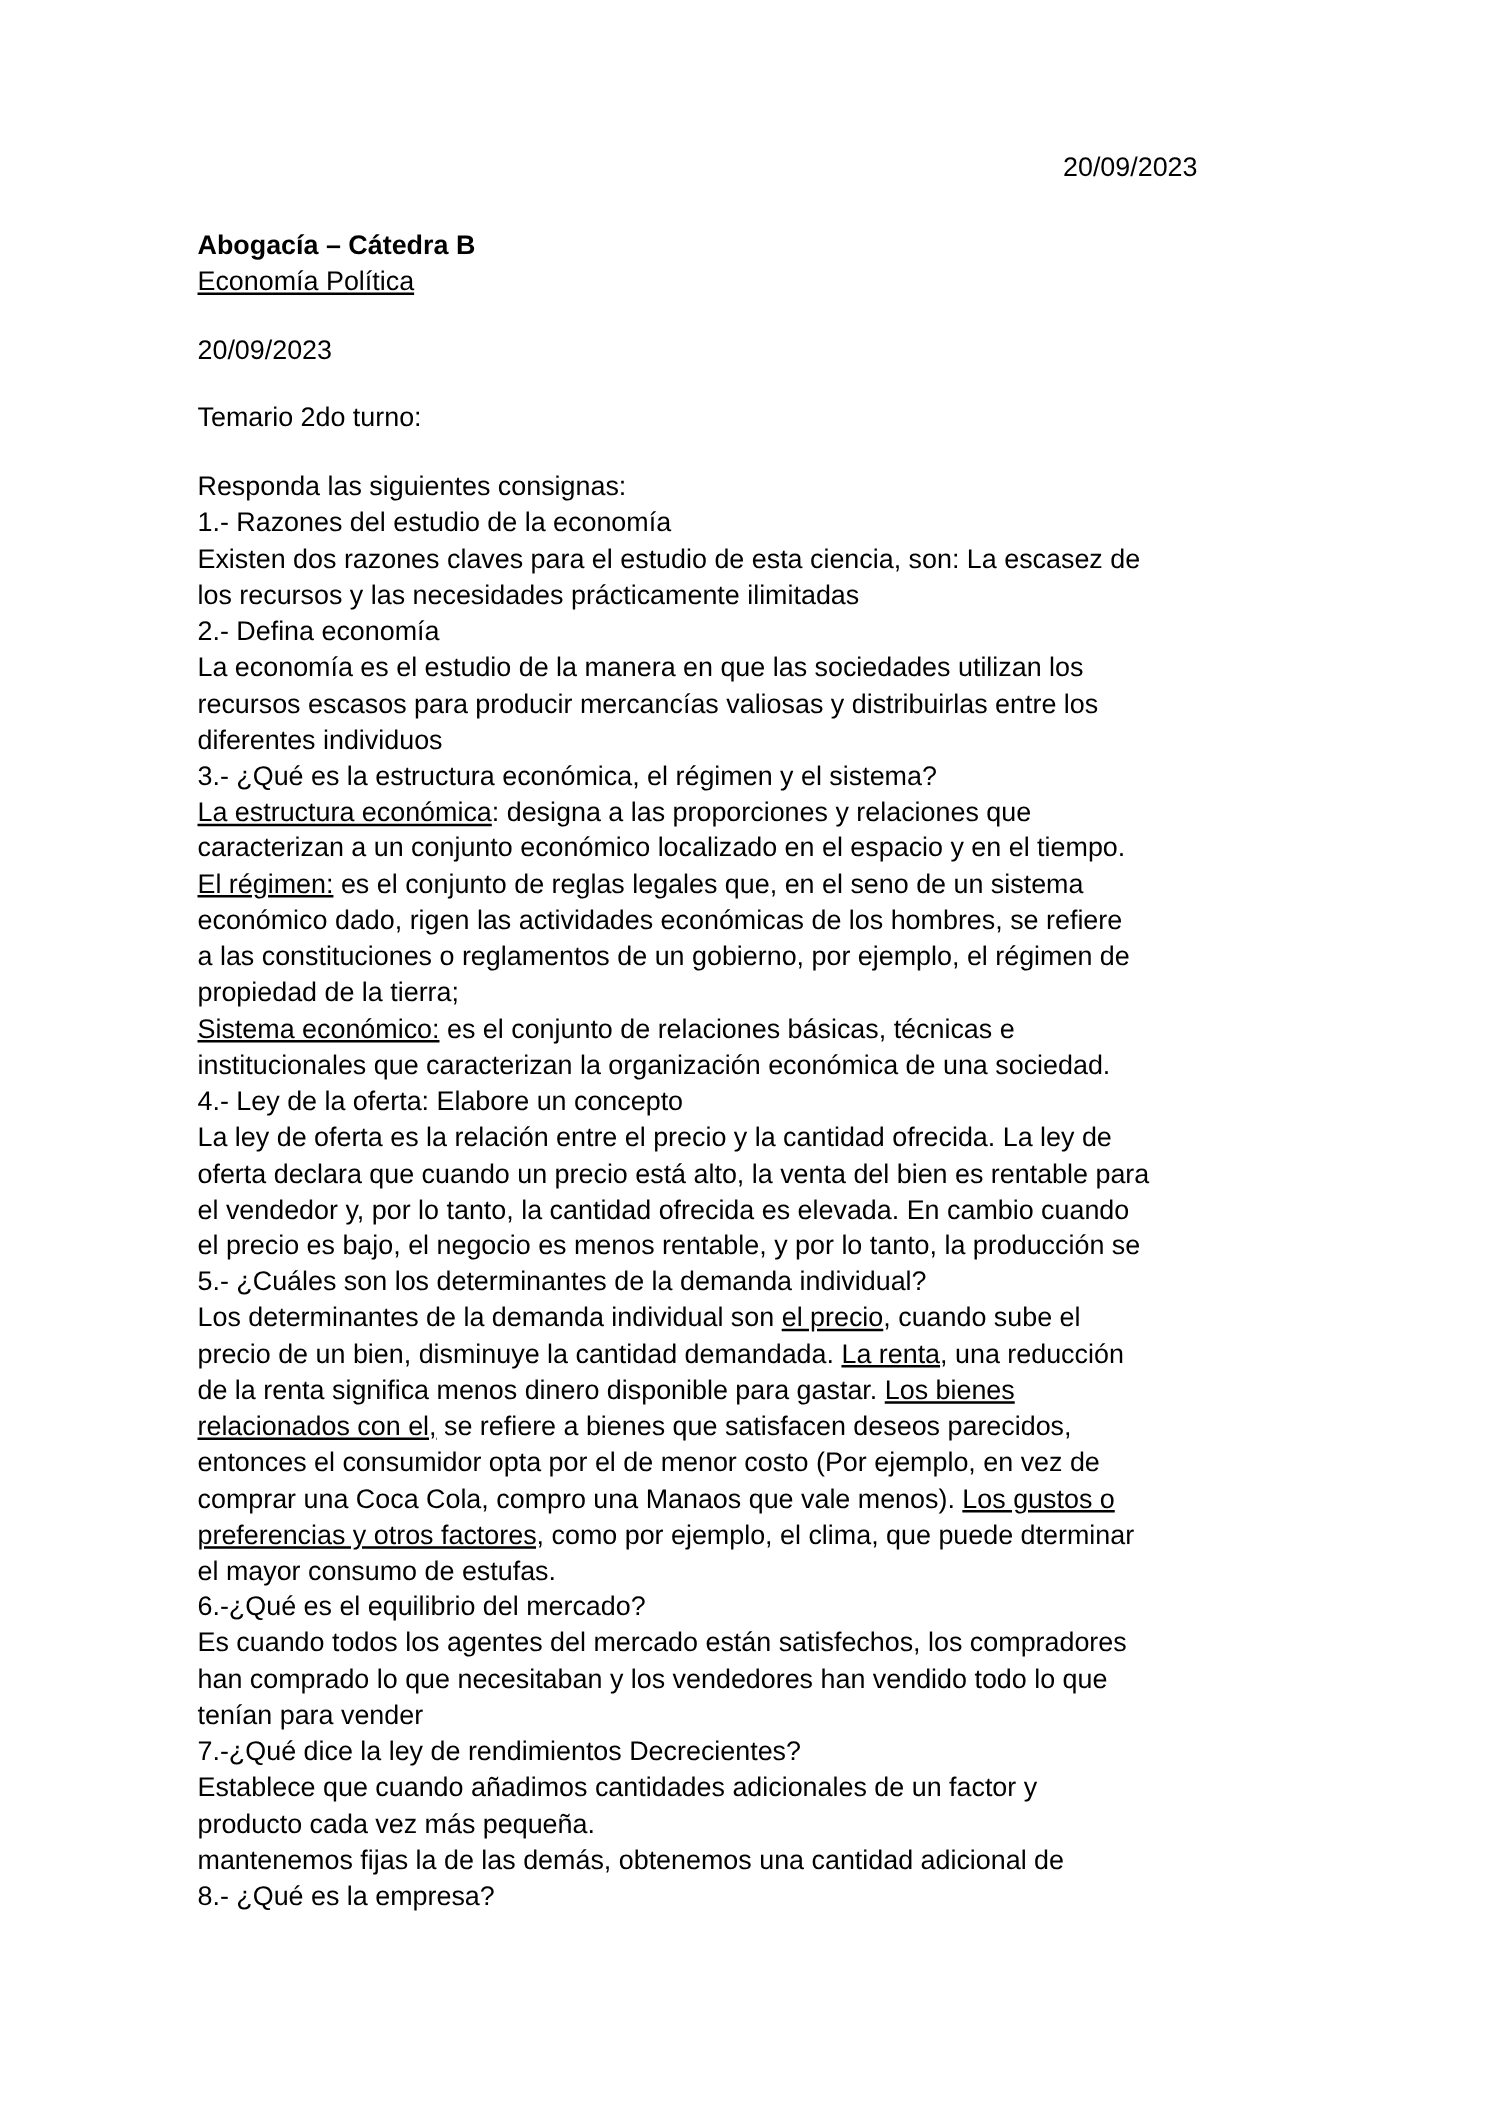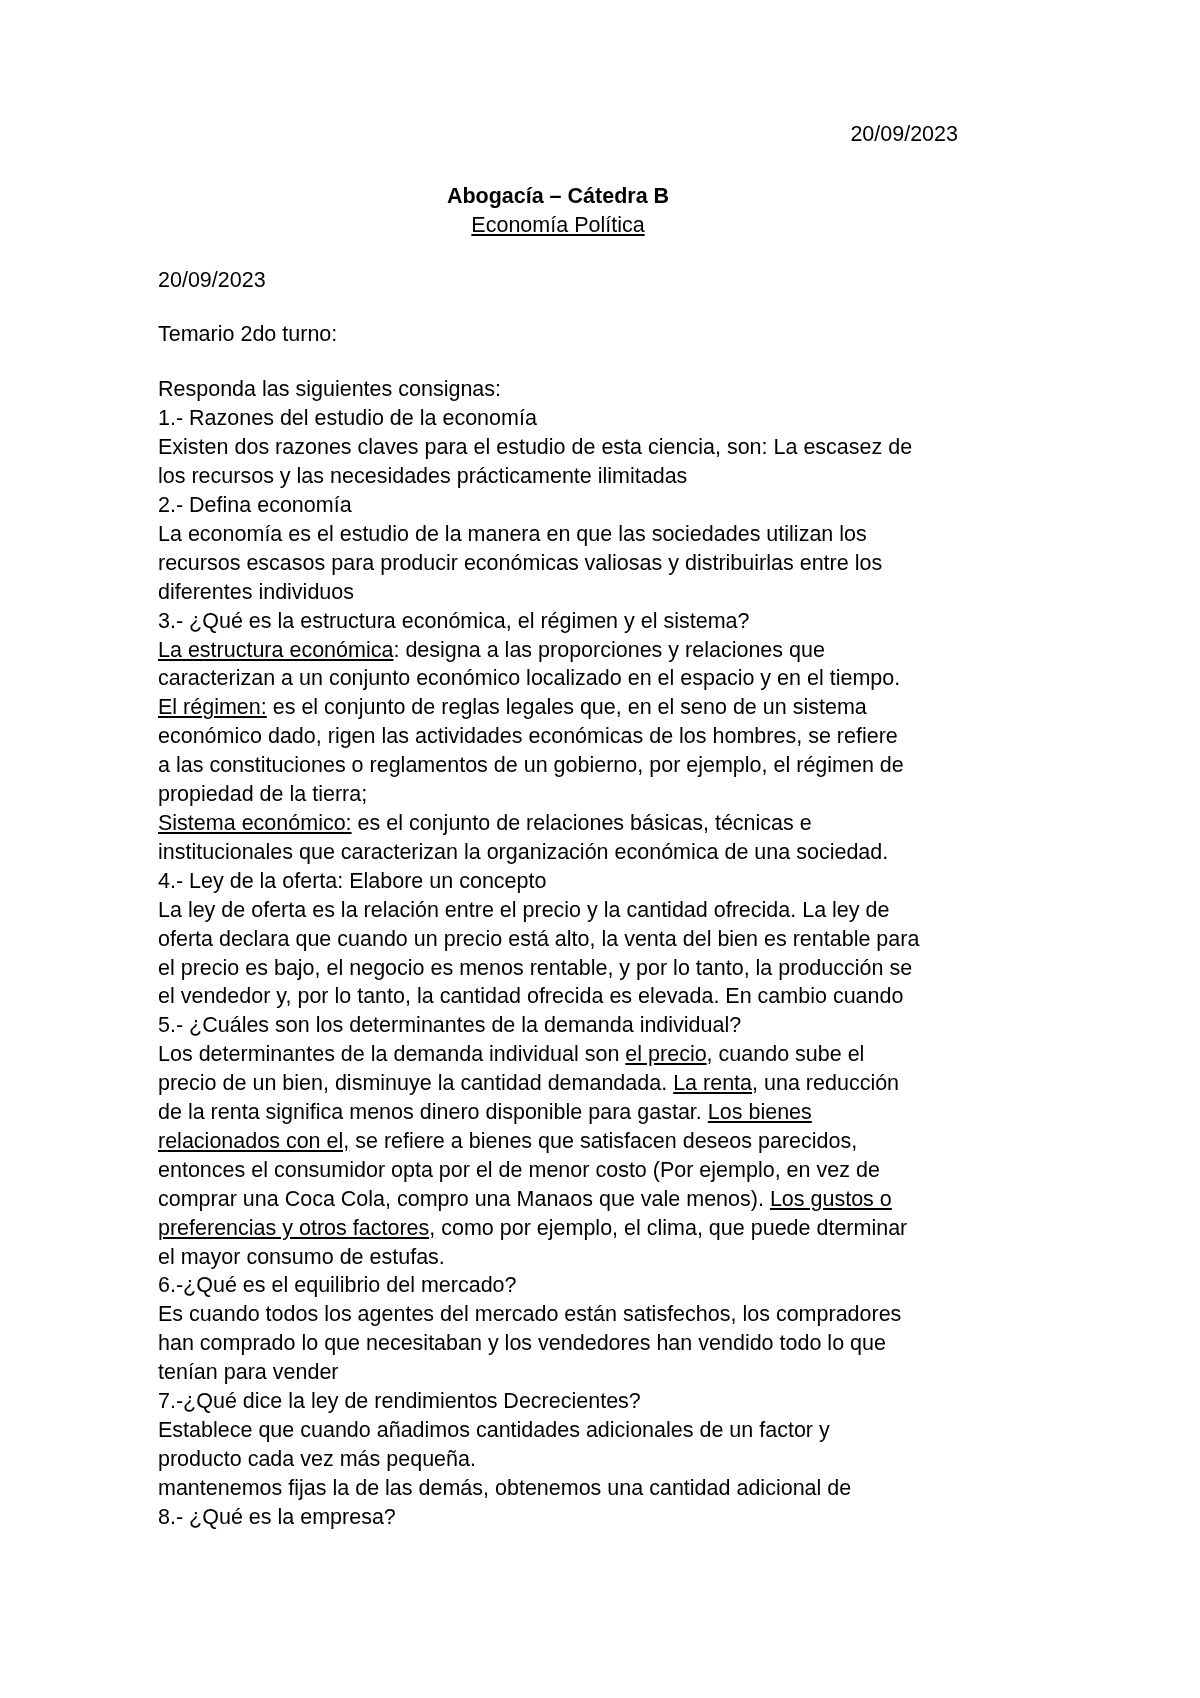--- a/index.html
+++ b/index.html
@@ -31,21 +31,20 @@
     font-size: 21.5px;
     line-height: 1.32;
     margin: 0 0 34px 0;
     padding-right: 0;
   }
   .heading-block {
     font-size: 21.5px;
     line-height: 1.33;
     font-weight: bold;
     margin: 0;
-    text-align: center;
   }
   .heading-block .l2 {
     font-weight: normal;
     text-decoration: underline;
   }
   .spacer-md { height: 26px; }
   .para {
     font-size: 21.5px;
     line-height: 1.345;
     margin: 0;
@@ -83,40 +82,40 @@
 
     <div class="spacer-md"></div>
 
     <div class="body-flow">
       <span class="ln">Responda las siguientes consignas:</span>
       <span class="ln">1.- Razones del estudio de la economía</span>
       <span class="ln"> Existen dos razones claves para el estudio de esta ciencia, son: La escasez de</span>
       <span class="ln">los recursos y las necesidades prácticamente ilimitadas</span>
       <span class="ln">2.- Defina economía</span>
       <span class="ln"> La economía es el estudio de la manera en que las sociedades utilizan los</span>
-      <span class="ln">recursos escasos para producir económicas valiosas y distribuirlas entre los</span>
+      <span class="ln">recursos escasos para producir mercancías valiosas y distribuirlas entre los</span>
       <span class="ln">diferentes individuos</span>
       <span class="ln">3.- ¿Qué es la estructura económica, el régimen y el sistema?</span>
 
       <span class="ln"><span class="u">La estructura económica</span><span>: designa a las proporciones y relaciones que</span></span>
       <span class="ln">caracterizan a un conjunto económico localizado en el espacio y en el tiempo.</span>
 
       <span class="ln"><span class="u">El régimen:</span><span> es el conjunto de  reglas legales que, en el seno de un sistema</span></span>
       <span class="ln">económico dado, rigen las actividades económicas  de los hombres, se refiere</span>
       <span class="ln">a las constituciones o reglamentos de un gobierno, por ejemplo, el régimen de</span>
       <span class="ln">propiedad de la tierra;</span>
 
       <span class="ln"><span class="u">Sistema económico:</span><span> es el conjunto de relaciones básicas, técnicas e</span></span>
       <span class="ln">institucionales que caracterizan la organización económica de  una sociedad.</span>
 
       <span class="ln b">4.- Ley de la oferta: Elabore un concepto</span>
       <span class="ln">La ley de oferta es la relación entre el precio y la cantidad ofrecida. La ley de</span>
       <span class="ln">oferta declara que cuando un precio está alto, la venta del bien es rentable para</span>
+      <span class="ln">el vendedor y, por lo tanto, la cantidad ofrecida es elevada. En cambio cuando</span>
       <span class="ln">el precio es bajo, el negocio es menos rentable, y por lo tanto, la producción se</span>
-      <span class="ln">el vendedor y, por lo tanto, la cantidad ofrecida es elevada. En cambio cuando</span>
 
       <span class="ln b">5.- ¿Cuáles son los determinantes de la demanda individual?</span>
       <span class="ln"><span>Los determinantes de la demanda individual son </span><span class="u">el precio</span><span>, cuando sube el</span></span>
       <span class="ln"><span>precio de un bien, disminuye la cantidad demandada. </span><span class="u">La renta</span><span>, una reducción</span></span>
       <span class="ln"><span>de la renta significa menos dinero disponible para gastar. </span><span class="u">Los bienes</span></span>
       <span class="ln"><span class="u">relacionados con el,</span><span> se refiere a bienes que satisfacen deseos parecidos,</span></span>
       <span class="ln">entonces el consumidor opta por el de menor costo (Por ejemplo, en vez de</span>
       <span class="ln"><span>comprar una Coca Cola, compro una Manaos que vale menos). </span><span class="u">Los gustos o</span></span>
       <span class="ln"><span class="u">preferencias y otros factores,</span><span> como por ejemplo, el clima, que puede dterminar</span></span>
       <span class="ln">el mayor consumo de estufas.</span>

